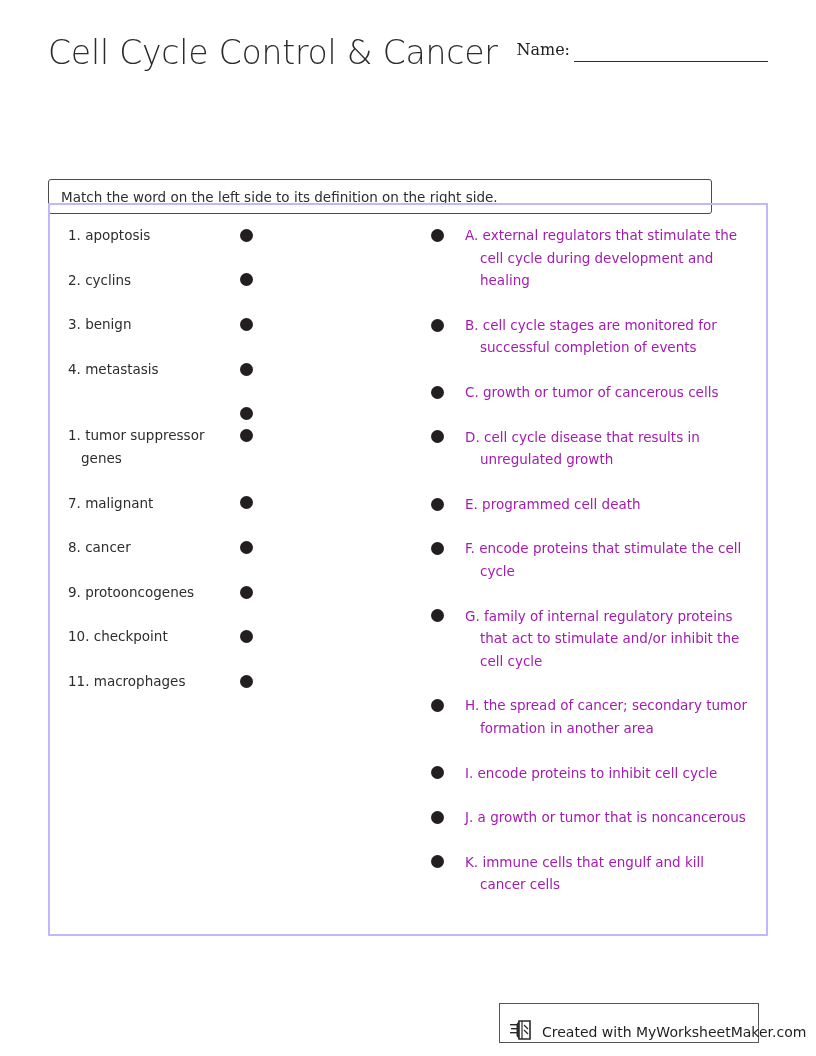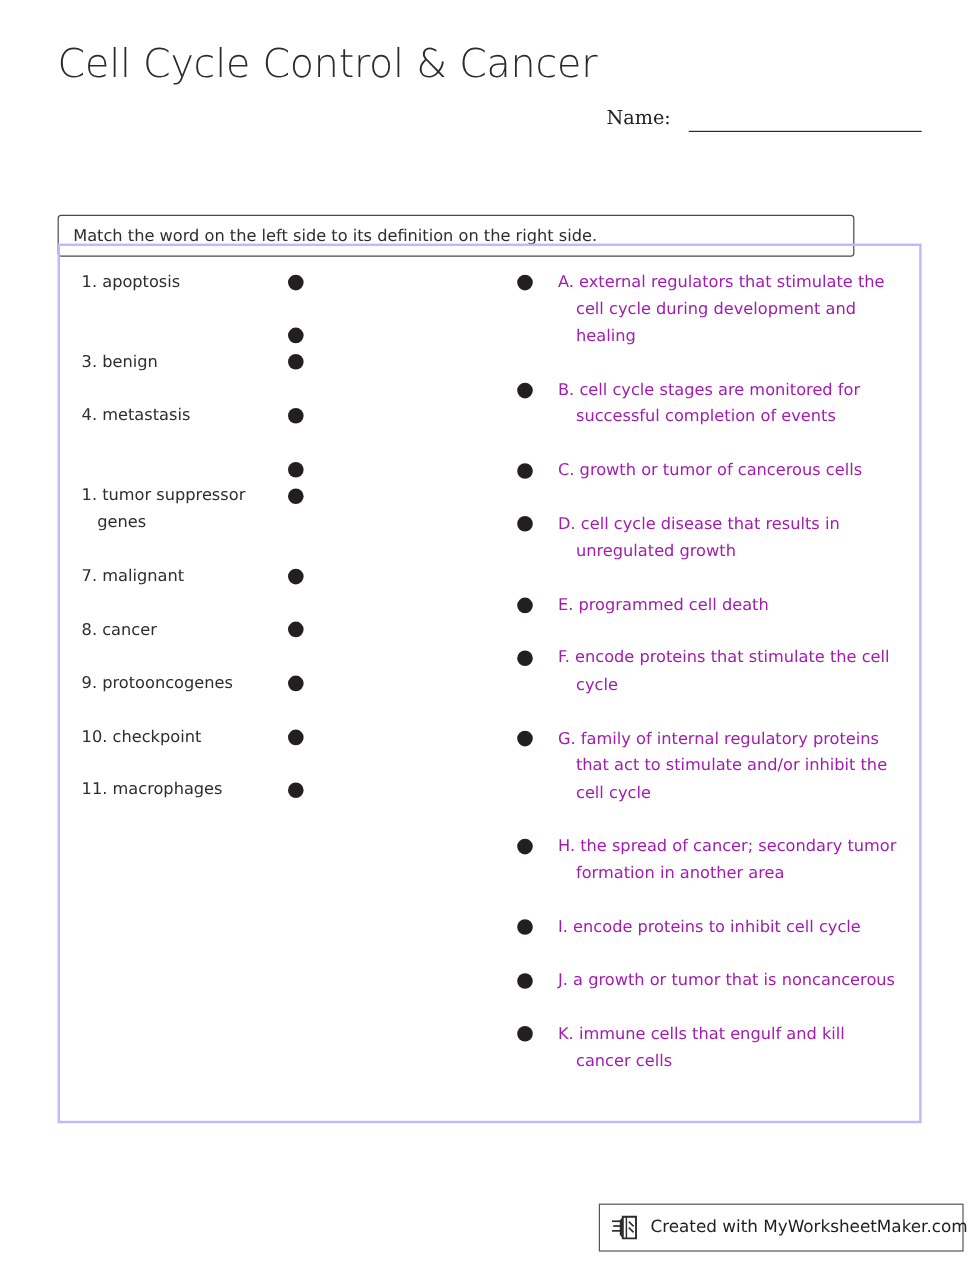--- a/index.html
+++ b/index.html
@@ -35,22 +35,21 @@
     color: #2b2b2b;
     line-height: 42px;
     white-space: nowrap;
   }
   .name-block {
     position: absolute;
     right: 0;
     top: 8px;
     display: flex;
     align-items: flex-end;
-    gap: 15px;
-    margin-top: 48px;
+    gap: 4px;
   }
   .name-label {
     font-family: "DejaVu Serif", serif;
     font-size: 16px;
     color: #222222;
     line-height: 20px;
     padding-bottom: 2px;
   }
   .name-line {
     width: 194px;
@@ -168,26 +167,26 @@
     border-radius: 50%;
     background: #231f20;
     display: block;
   }
 
   
   .footer-badge {
     position: absolute;
     left: 499px;
     top: 1003px;
-    width: 304px;
+    width: 260px;
     height: 40px;
     border: 1.3px solid #555555;
     box-sizing: border-box;
     display: flex;
-    align-items: center;
+    align-items: flex-end;
     background: #ffffff;
   }
   .badge-icon {
     width: 26px;
     min-width: 26px;
     height: 24px;
     margin-left: 10px;
     margin-right: 6px;
     display: flex;
     align-items: center;
@@ -220,20 +219,21 @@
   <div class="columns">
 
     <div class="left-col">
       <div class="term-row">
         <div class="term-text">1. apoptosis</div>
         <div class="term-dot-wrap">
             <span class="dot"></span>
           </div>
       </div>
       <div class="term-row">
+        <div class="term-text">2. cyclins</div>
         <div class="term-dot-wrap">
             <span class="dot"></span>
           </div>
       </div>
       <div class="term-row">
         <div class="term-text">3. benign</div>
         <div class="term-dot-wrap">
             <span class="dot"></span>
           </div>
       </div>

